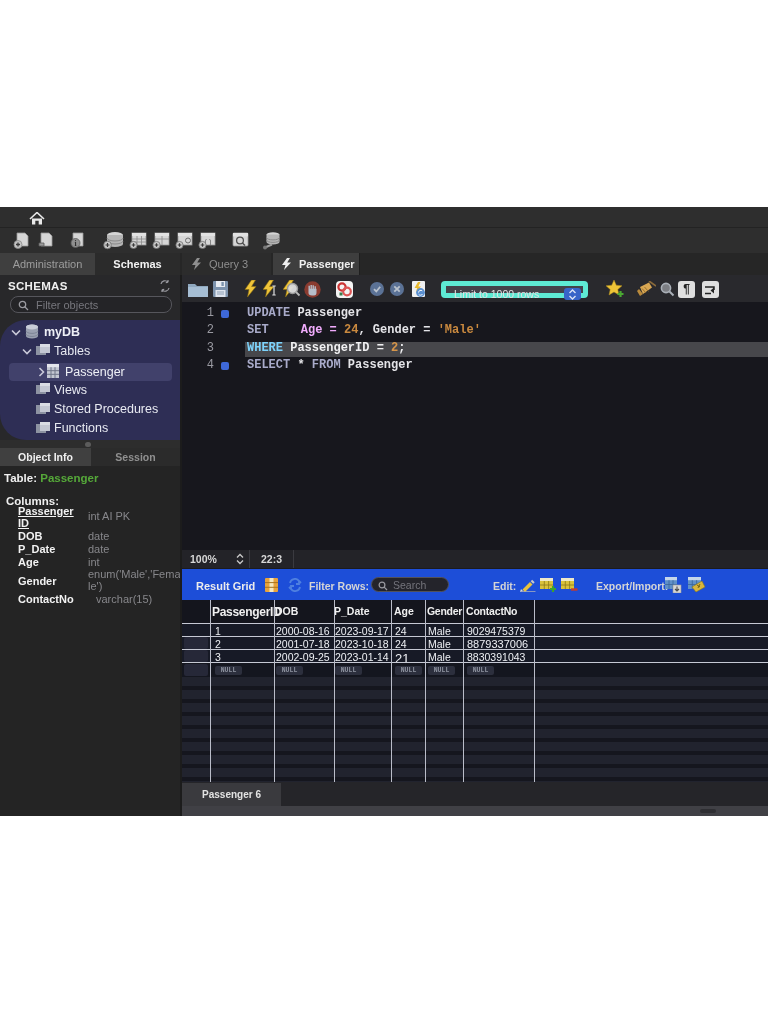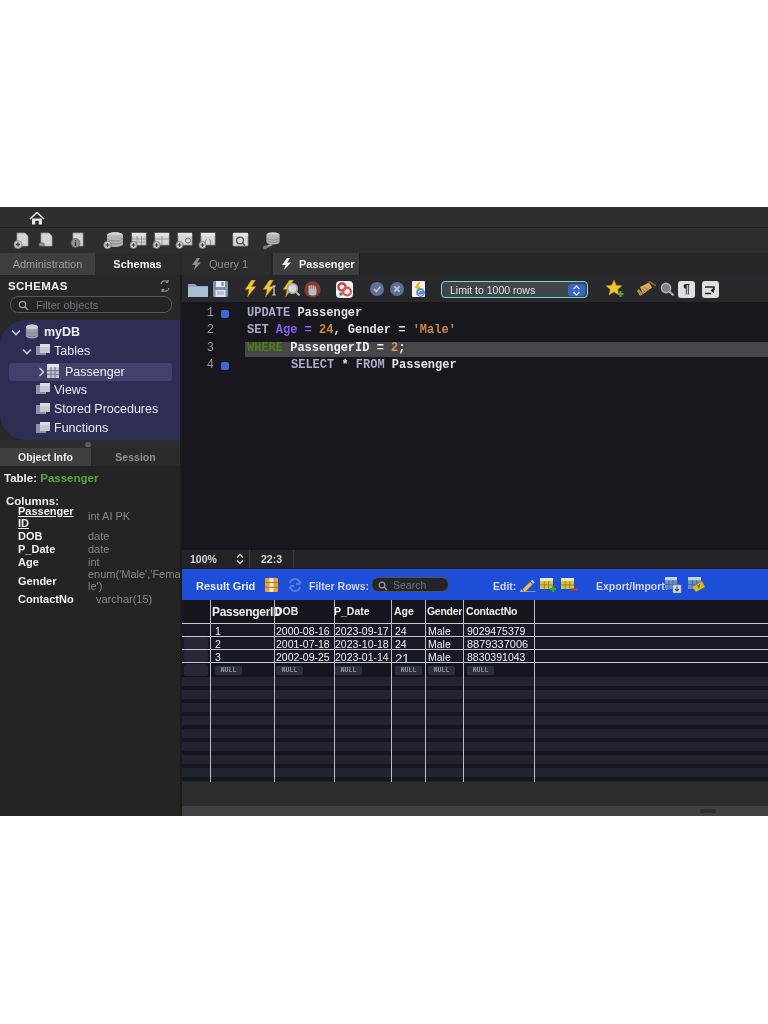--- a/index.html
+++ b/index.html
@@ -91,21 +91,21 @@
     </svg>
   </div>
 
   <div class="abs" style="left:0;top:46px;width:768px;height:22px;background:#262626;"></div>
   <div class="abs" style="left:0;top:46px;width:95px;height:22px;background:#3f3f3f;color:#9d9d9d;font-size:11px;text-align:center;line-height:22px;">Administration</div>
   <div class="abs" style="left:95px;top:46px;width:85px;height:22px;background:#2b2b2b;color:#f2f2f2;font-size:11px;font-weight:bold;text-align:center;line-height:22px;">Schemas</div>
   <div class="abs" style="left:182px;top:46px;width:89px;height:22px;background:#2c2c2c;color:#8f8f8f;font-size:11px;line-height:22px;">
      <svg class="abs" style="left:9px;top:5px" width="11" height="12" viewBox="0 0 11 12">
         <path d="M6 0 L1 7 L4.5 7 L3 12 L10 4.5 L6.2 4.5 L9 0 Z" fill="#8f8f8f"></path>
       </svg>
-     <span style="margin-left:27px;">Query 1</span>
+     <span style="margin-left:27px;">Query 3</span>
   </div>
   <div class="abs" style="left:273px;top:46px;width:87px;height:22px;background:#3e3e3e;color:#f0f0f0;font-size:11px;font-weight:bold;line-height:22px;border-right:1px solid #1f1f1f;">
      <svg class="abs" style="left:8px;top:5px" width="11" height="12" viewBox="0 0 11 12">
         <path d="M6 0 L1 7 L4.5 7 L3 12 L10 4.5 L6.2 4.5 L9 0 Z" fill="#efefef"></path>
       </svg>
      <span style="margin-left:26px;">Passenger</span>
   </div>
 
   <div class="abs" style="left:0;top:68px;width:180px;height:541px;background:#28282a;"></div>
   <div class="abs" style="left:8px;top:73px;color:#f0f0f0;font-size:11.5px;font-weight:bold;letter-spacing:.3px;">SCHEMAS</div>
@@ -258,21 +258,21 @@
         <path d="M4.3 4.3 L9.7 9.7 M9.7 4.3 L4.3 9.7" stroke="#b9c2cd" stroke-width="1.8"></path>
     </svg>
 
     <svg class="abs" style="left:229px;top:6px" width="15" height="17" viewBox="0 0 15 17">
       <rect x="1" y="0" width="13" height="16" rx="1" fill="#f0f0f0"></rect>
       <path d="M7 1 L3.5 7 L6 7 L5 11.5 L10 5.5 L7.3 5.5 L9.5 1 Z" fill="#e8b92e"></path>
       <circle cx="9.5" cy="11.5" r="4.4" fill="#5a8fd0"></circle>
         <path d="M7.5 11.5 A2.3 2.3 0 0 1 11.3 9.9 M11.5 13.1 A2.3 2.3 0 0 1 7.7 13.3" stroke="#fff" stroke-width="1" fill="none"></path>
     </svg>
 
-    <div class="abs" style="left:259px;top:6px;width:147px;height:17px;background:#43434a;border:1px solid #5eead4;border-radius:4px;">
+    <div class="abs" style="left:259px;top:6px;width:147px;height:17px;background:#43434a;border:5px solid #5eead4;border-radius:4px;">
       <span style="position:absolute;left:8px;top:2px;font-size:10.5px;color:#e3e3e3;">Limit to 1000 rows</span>
       <div style="position:absolute;right:2px;top:1.5px;width:17px;height:12.5px;background:#3864c8;border-radius:3px;"></div>
       <svg style="position:absolute;right:2px;top:1.5px" width="17" height="13" viewBox="0 0 17 13">
           <path d="M5.5 5 L8.5 2 L11.5 5 M5.5 8 L8.5 11 L11.5 8" stroke="#dce4f5" stroke-width="1.4" fill="none"></path>
         </svg>
     </div>
 
     <svg class="abs" style="left:424px;top:5px" width="19" height="18" viewBox="0 0 19 18">
       <path d="M8 0 L10.3 5.2 L16 5.8 L11.8 9.5 L13 15 L8 12 L3 15 L4.2 9.5 L0 5.8 L5.7 5.2 Z" fill="#eec437" stroke="#a8871c" stroke-width=".5"></path>
       <path d="M14.5 11 V17 M11.5 14 H17.5" stroke="#4aa832" stroke-width="2.2"></path>
@@ -303,23 +303,23 @@
   </div>
   <div class="abs" style="left:182px;top:95px;width:586px;height:248px;background:#17171d;" id="sql">
     <div class="abs" style="left:63px;top:39.5px;width:523px;height:15px;background:#47474b;"></div>
     <div class="abs mono" style="left:24px;top:4px;width:8px;text-align:right;color:#9a9aa2;font-size:12px;">1</div>
     <div class="abs mono" style="left:24px;top:21.3px;width:8px;text-align:right;color:#9a9aa2;font-size:12px;">2</div>
     <div class="abs mono" style="left:24px;top:38.6px;width:8px;text-align:right;color:#9a9aa2;font-size:12px;">3</div>
     <div class="abs mono" style="left:24px;top:55.9px;width:8px;text-align:right;color:#9a9aa2;font-size:12px;">4</div>
     <div class="abs" style="left:39px;top:8px;width:7.5px;height:7.5px;border-radius:2px;background:#3e68d8;"></div>
     <div class="abs" style="left:39px;top:60px;width:7.5px;height:7.5px;border-radius:2px;background:#3e68d8;"></div>
     <div class="abs mono" style="left:65px;top:4px;font-size:12px;font-weight:bold;white-space:pre;"><span style="color:#a9abca;">UPDATE</span><span style="color:#e4e4e8;"> Passenger</span></div>
-    <div class="abs mono" style="left:65px;top:21.3px;font-size:12px;font-weight:bold;white-space:pre;"><span style="color:#a9abca;">SET</span><span style="color:#8b5cf6;"> Age = </span><span style="color:#c9893f;">24</span><span style="color:#e4e4e8;">, Gender = </span><span style="color:#c9893f;">'Male'</span></div>
-    <div class="abs mono" style="left:65px;top:38.6px;font-size:12px;font-weight:bold;white-space:pre;"><span style="color:#4d7c0f;">WHERE</span><span style="color:#f0f0f2;"> PassengerID = </span><span style="color:#d6954a;">2</span><span style="color:#f0f0f2;">;</span></div>
-    <div class="abs mono" style="left:65px;top:55.9px;font-size:12px;font-weight:bold;white-space:pre;"><span style="color:#a9abca;margin-left:44px;">SELECT</span><span style="color:#e4e4e8;"> * </span><span style="color:#a9abca;">FROM</span><span style="color:#e4e4e8;"> Passenger</span></div>
+    <div class="abs mono" style="left:65px;top:21.3px;font-size:12px;font-weight:bold;white-space:pre;"><span style="color:#a9abca;">SET</span><span style="color:#f0abfc;margin-left:25px;"> Age = </span><span style="color:#c9893f;">24</span><span style="color:#e4e4e8;">, Gender = </span><span style="color:#c9893f;">'Male'</span></div>
+    <div class="abs mono" style="left:65px;top:38.6px;font-size:12px;font-weight:bold;white-space:pre;"><span style="color:#7dd3fc;">WHERE</span><span style="color:#f0f0f2;"> PassengerID = </span><span style="color:#d6954a;">2</span><span style="color:#f0f0f2;">;</span></div>
+    <div class="abs mono" style="left:65px;top:55.9px;font-size:12px;font-weight:bold;white-space:pre;"><span style="color:#a9abca;">SELECT</span><span style="color:#e4e4e8;"> * </span><span style="color:#a9abca;">FROM</span><span style="color:#e4e4e8;"> Passenger</span></div>
   </div>
   <div class="abs" style="left:182px;top:343px;width:586px;height:18px;background:#232328;" id="statusbar">
     <span class="abs" style="left:8px;top:3px;color:#d8d8d8;font-size:10.5px;font-weight:bold;">100%</span>
     <svg class="abs" style="left:53px;top:3px" width="10" height="12" viewBox="0 0 10 12">
         <path d="M2 4.5 L5 1.5 L8 4.5 M2 7.5 L5 10.5 L8 7.5" stroke="#c9c9c9" stroke-width="1.3" fill="none"></path>
       </svg>
     <div class="abs" style="left:67px;top:0;width:1px;height:18px;background:#3a3a40;"></div>
     <span class="abs" style="left:79px;top:3px;color:#d8d8d8;font-size:10.5px;font-weight:bold;">22:3</span>
     <div class="abs" style="left:111px;top:0;width:1px;height:18px;background:#3a3a40;"></div>
   </div>
@@ -425,16 +425,19 @@
     <div class="abs" style="left:0;top:62px;width:586px;height:1px;background:#c6c9d4;"></div>
 
     <div class="abs" style="left:28px;top:0;width:1px;height:182px;background:#b9bcc8;"></div>
     <div class="abs" style="left:92px;top:0;width:1px;height:182px;background:#b9bcc8;"></div>
     <div class="abs" style="left:152px;top:0;width:1px;height:182px;background:#b9bcc8;"></div>
     <div class="abs" style="left:209px;top:0;width:1px;height:182px;background:#b9bcc8;"></div>
     <div class="abs" style="left:243px;top:0;width:1px;height:182px;background:#b9bcc8;"></div>
     <div class="abs" style="left:281px;top:0;width:1px;height:182px;background:#b9bcc8;"></div>
     <div class="abs" style="left:352px;top:0;width:1px;height:182px;background:#b9bcc8;"></div>
   </div>
+  <div class="abs" style="left:182px;top:575px;width:586px;height:24px;background:#252529;" id="btmtabs">
+    <div class="abs" style="left:0;top:1px;width:99px;height:23px;background:#3a3a3e;color:#e2e2e2;font-size:10px;font-weight:bold;text-align:center;line-height:23px;">Passenger 6</div>
+  </div>
   <div class="abs" style="left:182px;top:599px;width:586px;height:10px;background:#404045;">
     <div class="abs" style="left:518px;top:3px;width:16px;height:4px;border-radius:2px;background:#2e2e32;"></div>
   </div>
 </div>
 
 </body></html>

